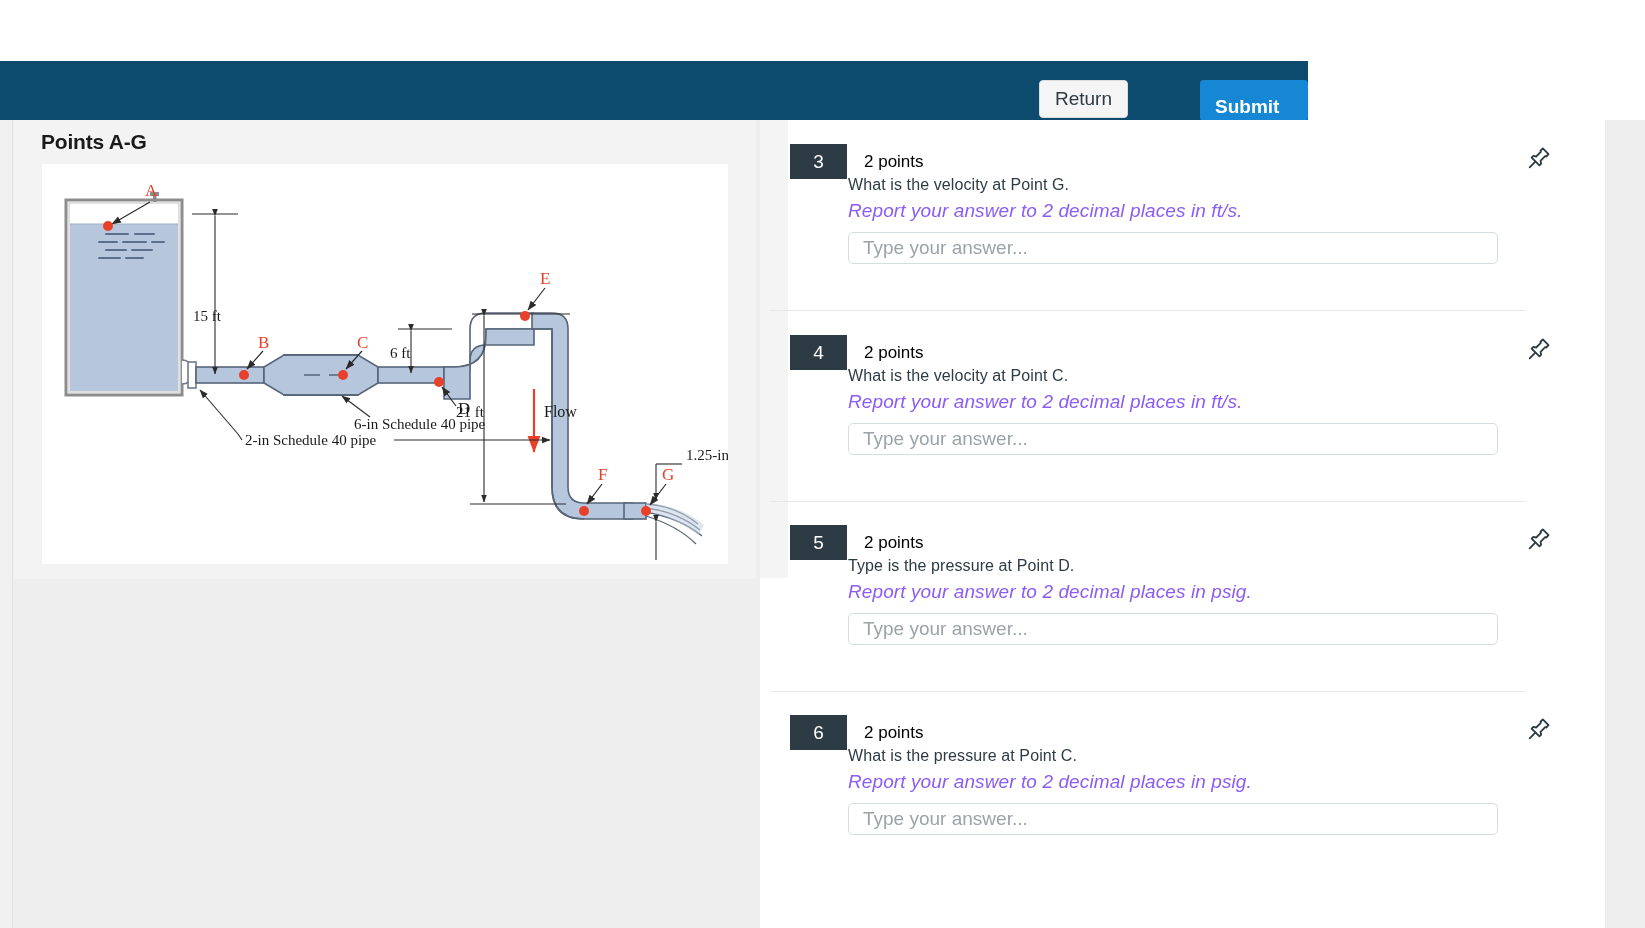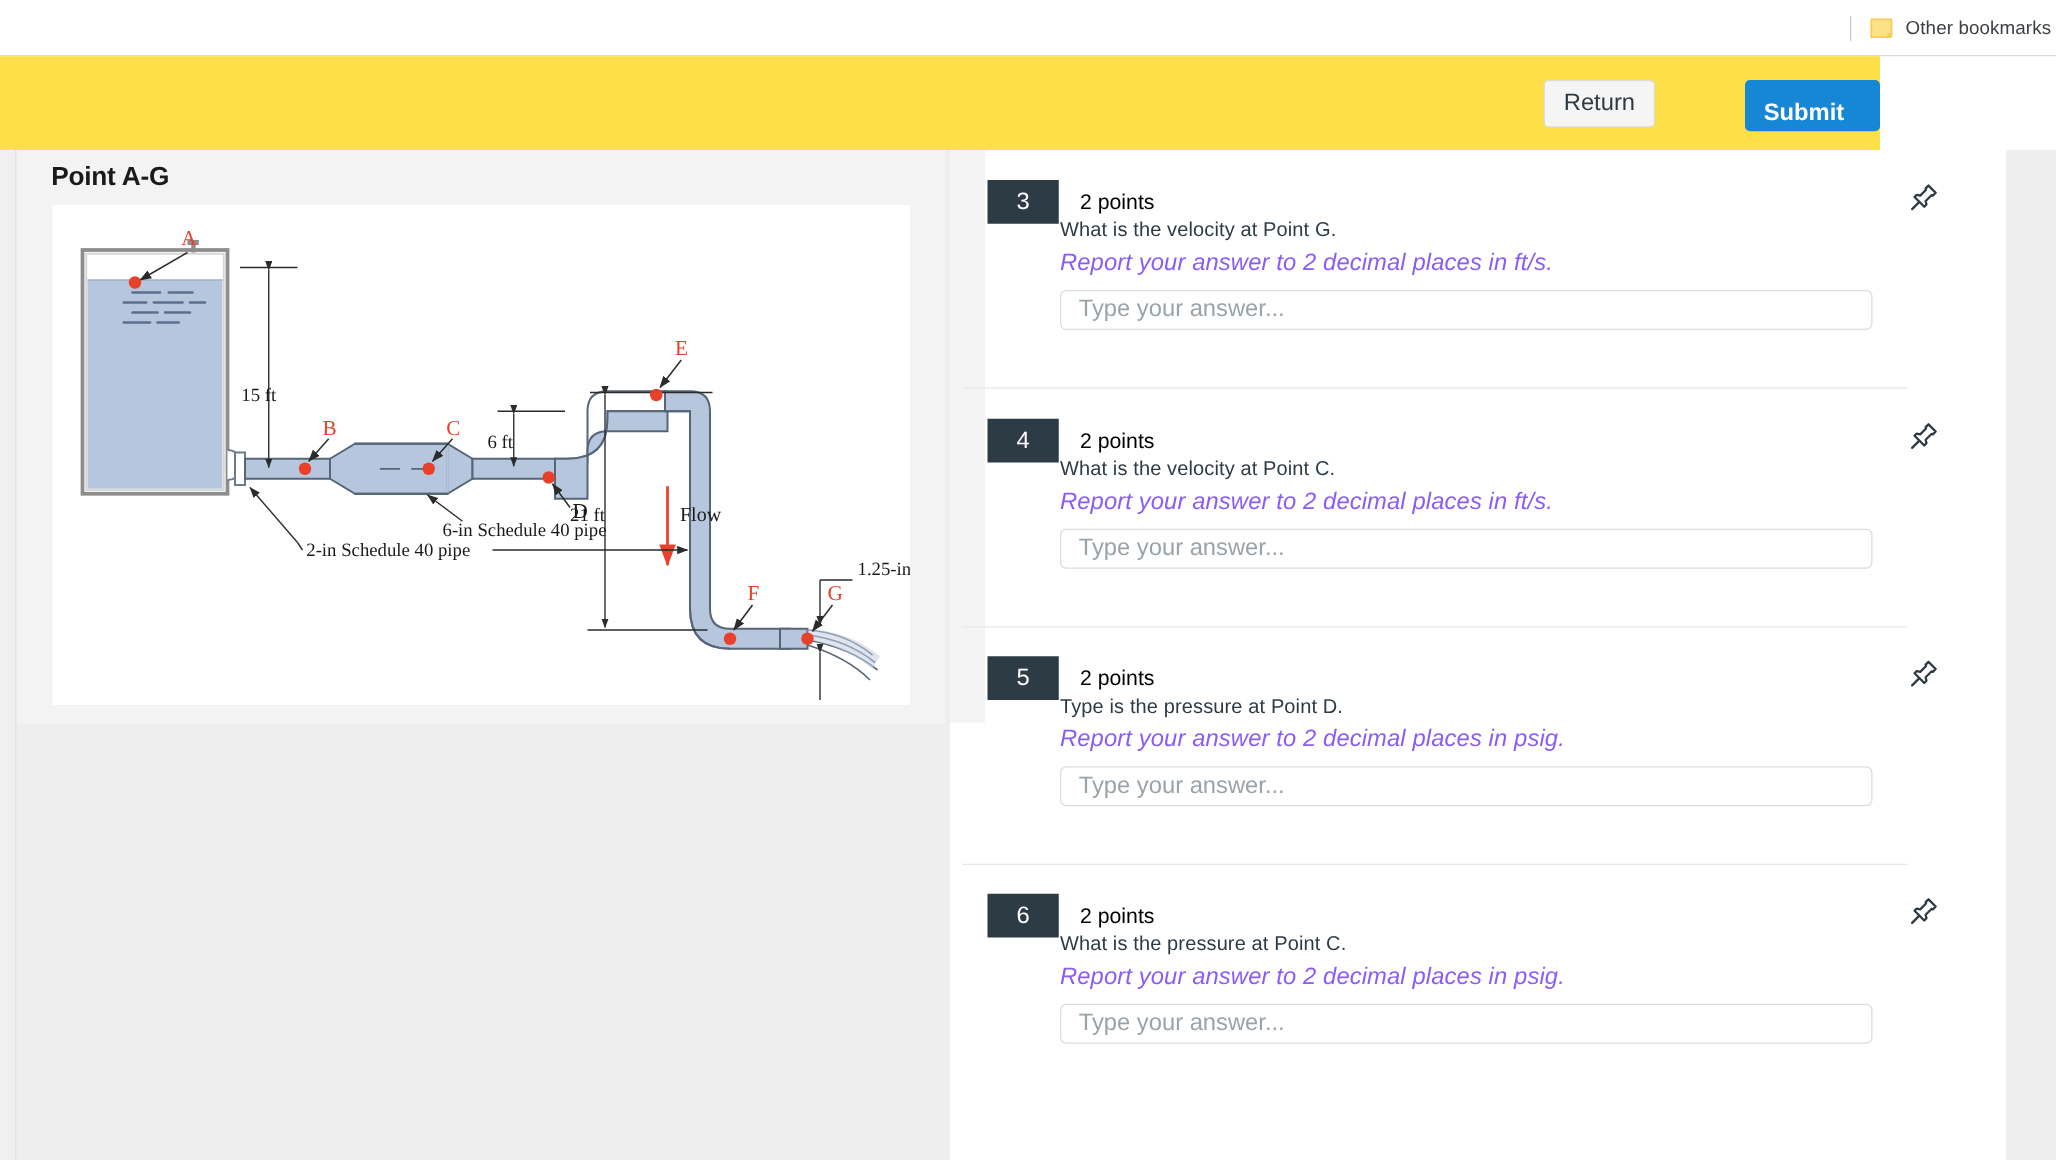--- a/index.html
+++ b/index.html
@@ -43,23 +43,23 @@
   .bm-label {
     font-size: 15px;
     color: #3c4043;
     white-space: nowrap;
     letter-spacing: .1px;
   }
 
   
   .toolbar {
     position: absolute;
-    left: 0; top: 45px;
-    width: 1504px; height: 75px;
-    background: #fde047;
+    left: 0; top: 61px;
+    width: 1308px; height: 75px;
+    background: #0c4a6e;
     box-sizing: border-box;
   }
   .btn-return {
     position: absolute;
     right: 180px; top: 19px;
     width: 89px; height: 38px;
     background: #f5f5f5;
     border: 1px solid #dcdcdc;
     border-radius: 4px;
     color: #2d3b45;
@@ -203,44 +203,32 @@
   .q-input::placeholder { color: #9aa3aa; }
 
   
   .dg-serif { font-family: "Liberation Serif", serif; }
 </style>
 </head>
 <body>
 
 <div id="page">
 
-  <div class="bookmarks-bar">
-    <div class="bm-right">
-      <div class="bm-divider"></div>
-      <span>
-        <svg class="folder-icon" viewBox="0 0 19 17">
-          <path d="M1 1.5h16.2v12.6a1.6 1.6 0 0 1-1.6 1.6H1z" fill="#fce08a" stroke="#f4cf57" stroke-width="1.4"></path>
-          <path d="M14.6 15.7v-2.6h2.6z" fill="#f6d96f" stroke="#f4cf57" stroke-width="1.2"></path>
-        </svg>
-      </span>
-      <span class="bm-label">Other bookmarks</span>
-    </div>
-  </div>
 
   <div class="toolbar">
     <button class="btn-return">Return</button>
     <button class="btn-submit">Submit</button>
   </div>
 
   <div class="quiz-body">
 
     <div class="left-gutter"></div>
 
     <div class="stimulus-panel">
-      <div class="stimulus-title">Point A-G</div>
+      <div class="stimulus-title">Points A-G</div>
 
       <div class="figure-box">
         <svg width="686" height="400" viewBox="0 0 686 400">
           <defs>
             <marker id="ar" markerWidth="9" markerHeight="9" refX="7.5" refY="3" orient="auto">
               <path d="M0,0 L8,3 L0,6 z" fill="#2b2b2b"></path>
             </marker>
             <marker id="arRed" markerWidth="9" markerHeight="9" refX="7.5" refY="3" orient="auto">
               <path d="M0,0 L8,3 L0,6 z" fill="#e8402a"></path>
             </marker>

